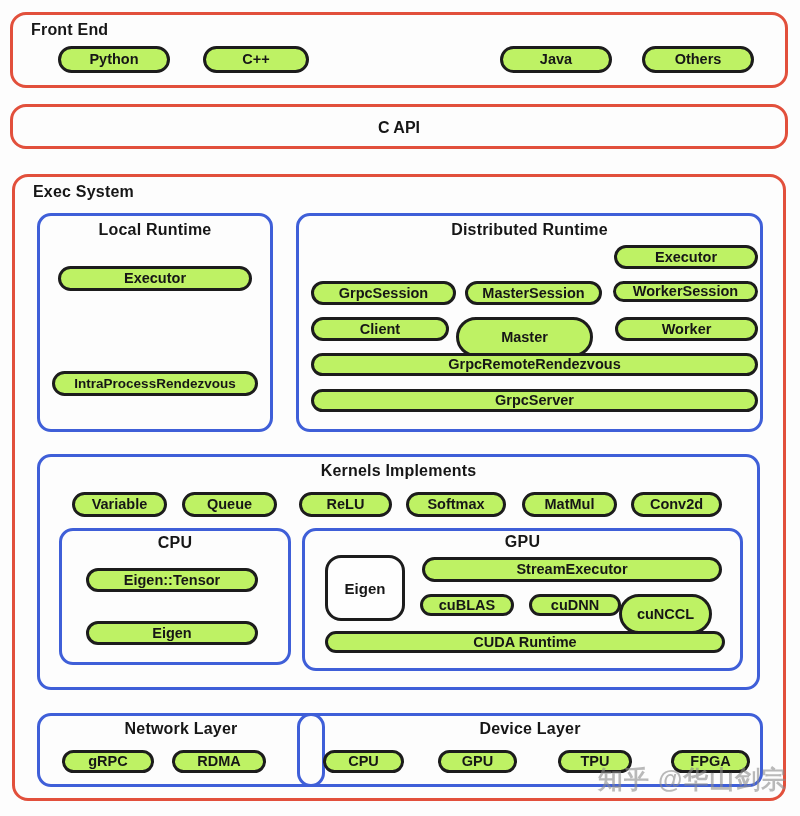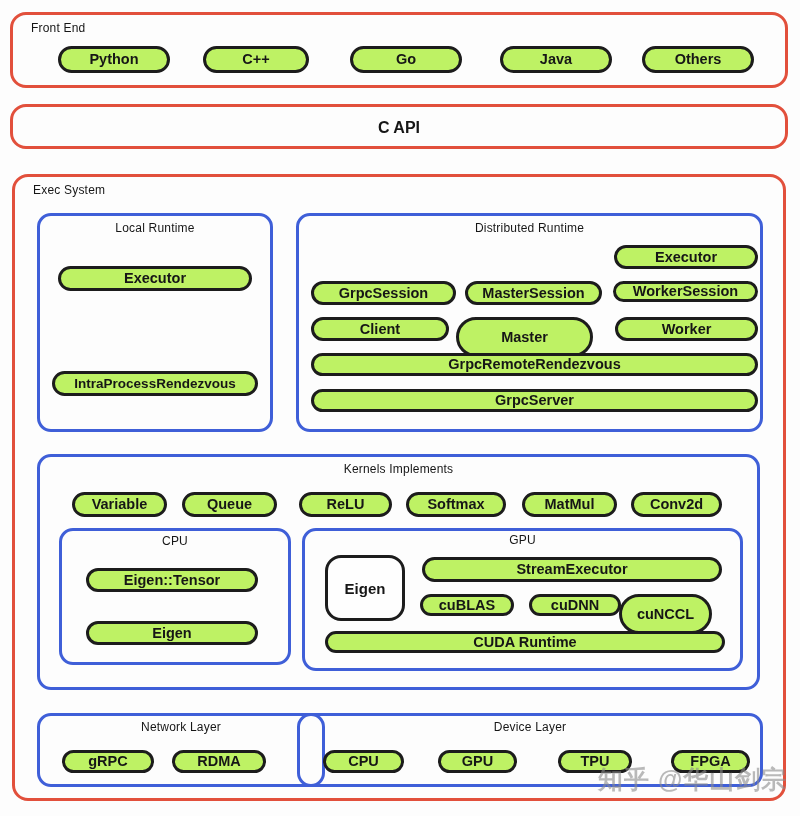--- a/index.html
+++ b/index.html
@@ -15,22 +15,22 @@
   }
   .box {
     position: absolute;
     border-radius: 16px;
     background: transparent;
   }
   .red-box  { border: 3px solid #e2503c; }
   .blue-box { border: 3px solid #3f5fd8; border-radius: 14px; }
   .box-title {
     position: absolute;
-    font-weight: 400;
-    font-size: 12px;
+    font-weight: 700;
+    font-size: 16px;
     letter-spacing: 0.2px;
     white-space: nowrap;
   }
   .title-left   { left: 18px; top: 6px; }
   .title-center { left: 0; right: 0; top: 5px; text-align: center; }
   .pill {
     position: absolute;
     border: 3px solid #1c1c1c;
     border-radius: 999px;
     background: #bef264;
@@ -73,21 +73,20 @@
 </style>
 </head>
 <body>
 
 <div class="page">
 
   <div class="box red-box" style="left:10px; top:12px; width:778px; height:76px;">
     <div class="box-title title-left">Front End</div>
     <div class="pill" style="left:45px;  top:31px; width:112px; height:27px;">Python</div>
     <div class="pill" style="left:190px; top:31px; width:106px; height:27px;">C++</div>
-    <div class="pill" style="left:337px; top:31px; width:112px; height:27px;">Go</div>
     <div class="pill" style="left:487px; top:31px; width:112px; height:27px;">Java</div>
     <div class="pill" style="left:629px; top:31px; width:112px; height:27px;">Others</div>
   </div>
 
   <div class="box red-box" style="left:10px; top:104px; width:778px; height:45px;">
     <div class="center-label" style="top:12px;">C API</div>
   </div>
 
   <div class="box red-box" style="left:12px; top:174px; width:774px; height:627px;">
     <div class="box-title title-left">Exec System</div>

